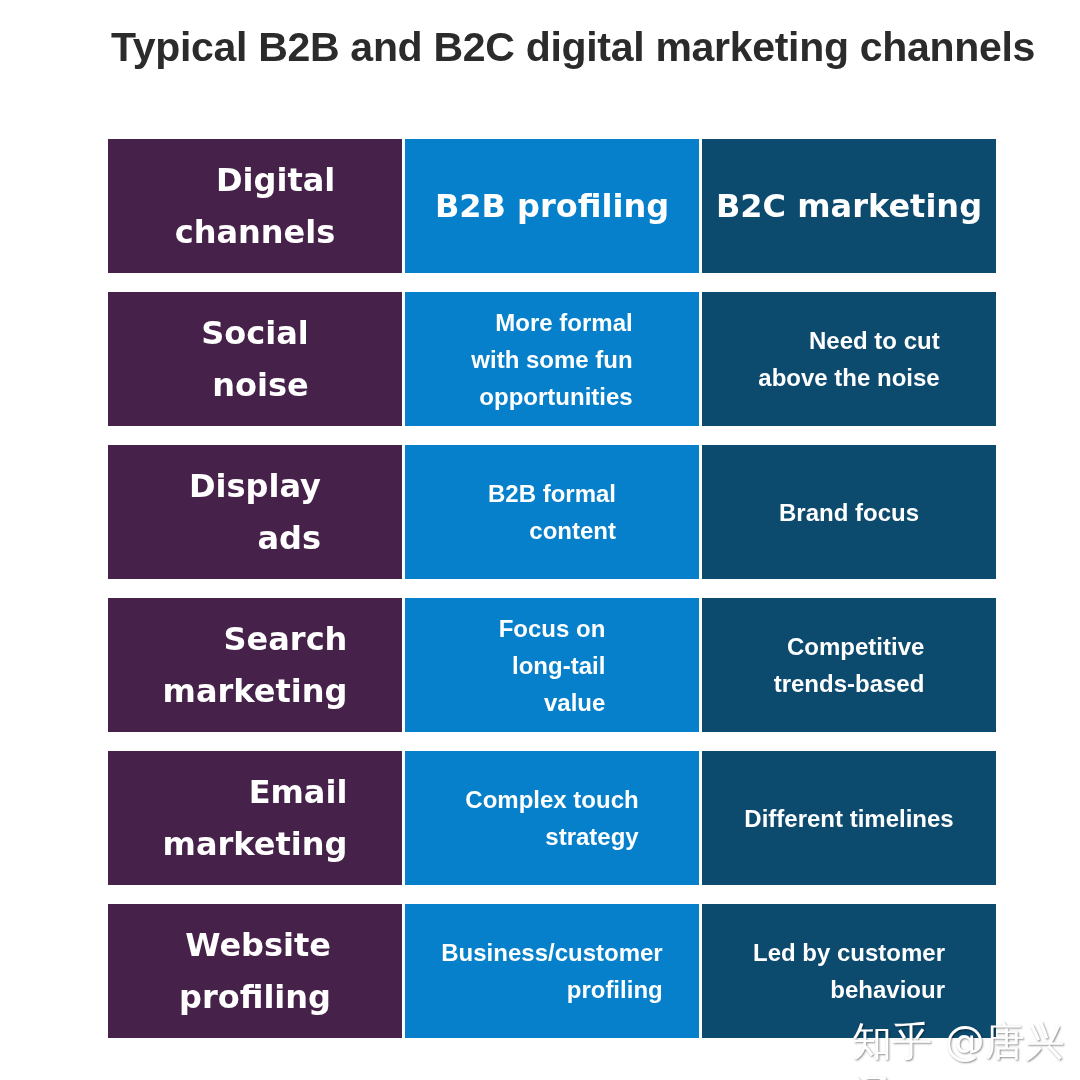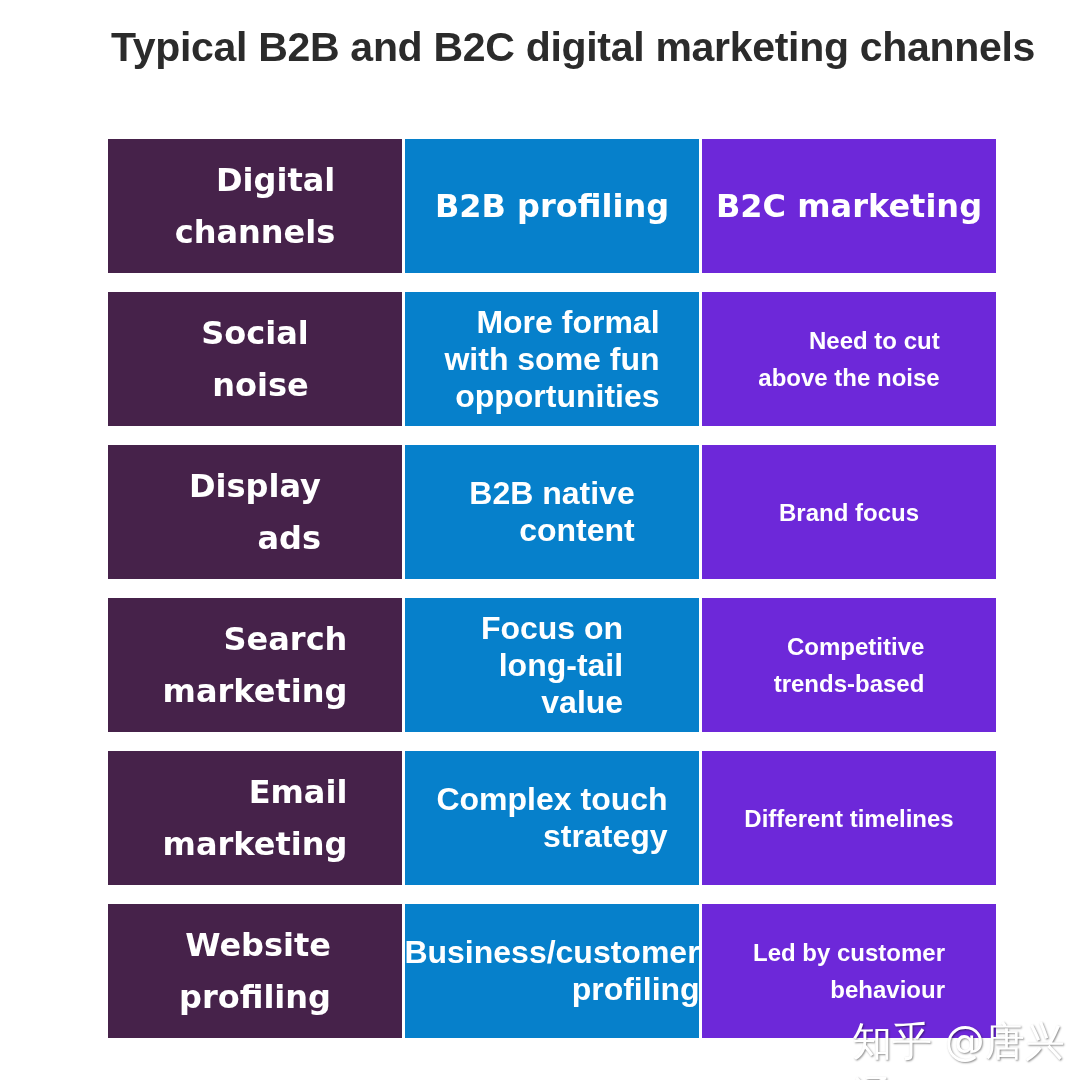--- a/index.html
+++ b/index.html
@@ -2,22 +2,22 @@
 <html><head>
 <meta charset="utf-8">
 <style>
   html,body{margin:0;padding:0;background:#ffffff;}
   body{width:1080px;height:1080px;position:relative;overflow:hidden;font-family:"Liberation Sans",sans-serif;}
   .title{position:absolute;left:0;top:24px;width:1080px;text-align:center;font-family:"Liberation Sans",sans-serif;font-weight:bold;font-size:41px;color:#2b2b2b;letter-spacing:-0.3px;padding-left:33px;}
   .grid{position:absolute;left:108px;top:139px;}
   .row{position:absolute;left:0;height:134px;}
   .cell{position:absolute;top:0;width:294px;height:134px;display:flex;align-items:center;justify-content:center;text-align:right;color:#ffffff;box-sizing:border-box;padding:0 10px;}
   .c0{left:0;background:#46224a;font-family:"DejaVu Sans",sans-serif;font-weight:bold;font-size:32px;line-height:52px;}
-  .c1{left:297px;background:#0680cb;font-family:"Liberation Sans",sans-serif;font-weight:bold;font-size:32px;line-height:37px;}
-  .c2{left:594px;background:#6d28d9;font-family:"Liberation Sans",sans-serif;font-weight:bold;font-size:24px;line-height:37px;}
+  .c1{left:297px;background:#0680cb;font-family:"Liberation Sans",sans-serif;font-weight:bold;font-size:24px;line-height:37px;}
+  .c2{left:594px;background:#0c4a6e;font-family:"Liberation Sans",sans-serif;font-weight:bold;font-size:24px;line-height:37px;}
   .hdr .c1,.hdr .c2{font-family:"DejaVu Sans",sans-serif;font-size:32px;line-height:40px;}
   .txt{white-space:pre-line;}
   .watermark{position:absolute;left:852px;top:1014px;font-family:"DejaVu Sans",sans-serif;font-size:40px;color:#ffffff;text-shadow:1px 1px 2px rgba(0,0,0,0.45);}
 </style>
 </head>
 <body>
 
 <div class="title">Typical B2B and B2C digital marketing channels</div>
 
 <div class="grid">
@@ -49,21 +49,21 @@
 above the noise</span>
       </div>
   </div>
 
   <div class="row" style="top:306px">
     <div class="cell c0">
         <span class="txt">Display
 ads</span>
       </div>
     <div class="cell c1">
-        <span class="txt">B2B native
+        <span class="txt">B2B formal
 content</span>
       </div>
     <div class="cell c2">
         <span class="txt">Brand focus</span>
       </div>
   </div>
 
   <div class="row" style="top:459px">
     <div class="cell c0">
         <span class="txt">Search

